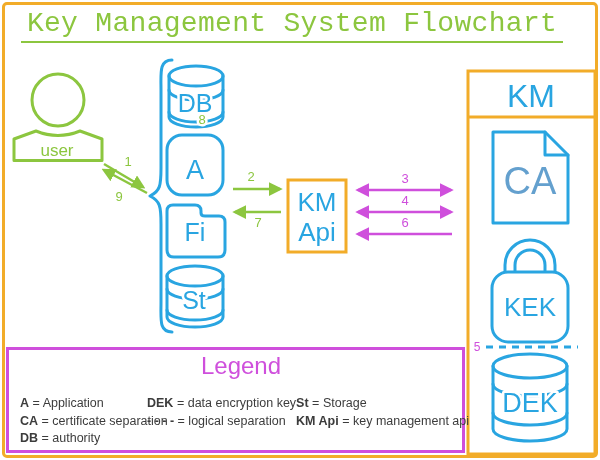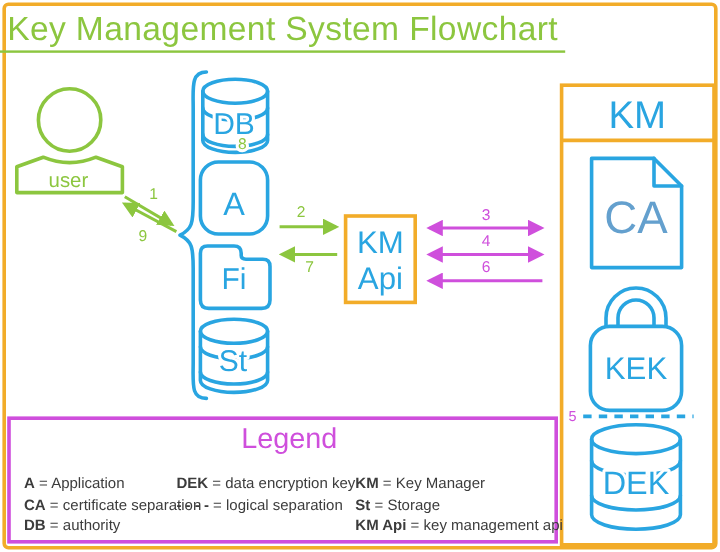--- a/index.html
+++ b/index.html
@@ -1,21 +1,21 @@
 <!DOCTYPE html>
 <html style="--green: #8CC63F; --blue: #29A5E1; --orange: #F2AC29; --magenta: #CF4FDC; --ca_blue: #64A0CE; --legend_text: #3C3C3C;"><head>
 <meta charset="utf-8">
 <style>
   html,body{margin:0;padding:0;}
   body{
     width:600px;height:460px;position:relative;background:#fff;
     font-family:"Liberation Sans",sans-serif;overflow:hidden;
   }
   .frame{position:absolute;inset:2px;border:3px solid var(--orange);border-radius:5px;pointer-events:none;}
-  .title-wrap{position:absolute;top:8px;left:0;right:16px;text-align:left;}
+  .title-wrap{position:absolute;top:8px;left:0;right:16px;text-align:center;font-family:Liberation Mono, monospace;}
   .title{
     display:inline-block;font-size:28px;color:var(--green);
     border-bottom:2px solid var(--green);padding:0 6px 2px;letter-spacing:.3px;
   }
   svg{position:absolute;left:0;top:0;}
   svg text{font-family:"Liberation Sans",sans-serif;}
   .sg{stroke:var(--green);fill:none;stroke-width:3;stroke-linecap:round;stroke-linejoin:round;}
   .sb{stroke:var(--blue);fill:none;stroke-width:3;stroke-linecap:round;stroke-linejoin:round;}
   .sbf{stroke:var(--blue);fill:#fff;stroke-width:3;stroke-linecap:round;stroke-linejoin:round;}
   .so{stroke:var(--orange);fill:#fff;stroke-width:3;}
@@ -157,18 +157,17 @@
     <div class="lcol1">
       <div class="lentry"><b>A</b> <span>=</span> <span>Application</span></div>
       <div class="lentry"><b>CA</b> <span>=</span> <span>certificate separation</span></div>
       <div class="lentry"><b>DB</b> <span>=</span> <span>authority</span></div>
     </div>
     <div class="lcol2">
       <div class="lentry"><b>DEK</b> <span>=</span> <span>data encryption key</span></div>
       <div class="lentry"><b>- - - -</b> <span>=</span> <span>logical separation</span></div>
     </div>
     <div class="lcol3">
-      <div class="lentry"><b>KM</b> <span>=</span> <span>Key Manager</span></div>
       <div class="lentry"><b>St</b> <span>=</span> <span>Storage</span></div>
       <div class="lentry"><b>KM Api</b> <span>=</span> <span>key management api</span></div>
     </div>
   </div>
 </div>
 
 </body></html>

